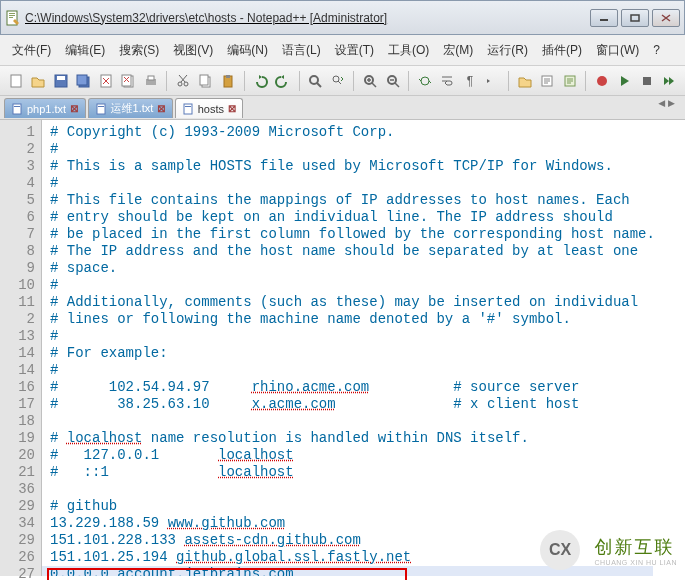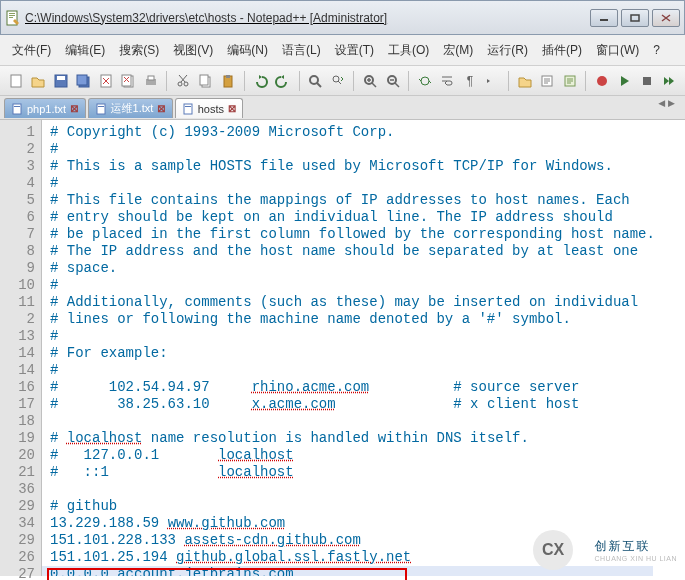--- a/index.html
+++ b/index.html
@@ -29,23 +29,23 @@
 .editor { display: flex; height: 456px; font-family: "Courier New", monospace; font-size: 14px; line-height: 17px; position: relative; }
 .gutter { width: 42px; background: #e4e4e4; color: #888; text-align: right; padding: 4px 6px 0 0; border-right: 1px solid #c0c0c0; }
 .gutter div { height: 17px; }
 .code { flex: 1; padding: 4px 16px 0 8px; color: #0369a1; white-space: pre; overflow: hidden; }
 .code div { height: 17px; }
 .code .url-like { text-decoration: underline dotted #c00; }
 .code .hl { background: #e0e8f7; display: inline-block; width: calc(100% - 8px); margin-left: -8px; padding-left: 8px; font-family: Liberation Mono, monospace; }
 
 .redbox { position: absolute; border: 2px solid #d00; pointer-events: none; }
 
-.watermark { position: absolute; right: 8px; bottom: 10px; display: flex; align-items: center; gap: 21px; }
+.watermark { position: absolute; right: 8px; bottom: 10px; display: flex; align-items: center; gap: 14px; }
 .watermark .wm-circle { width: 40px; height: 40px; border-radius: 50%; background: #e9e9e9; display: flex; align-items: center; justify-content: center; }
-.watermark .wm-text { color: #0c4a6e; font-size: 12px; letter-spacing: 2px; }
+.watermark .wm-text { color: #4d7c0f; font-size: 18px; letter-spacing: 2px; }
 </style>
 </head>
 <body>
 
 <div class="titlebar">
   <span class="icon">
     <svg width="16" height="16" viewBox="0 0 16 16">
         <rect x="2" y="1" width="10" height="14" fill="#fff" stroke="#5a7a3a"></rect>
         <rect x="4" y="3" width="6" height="1" fill="#8aa060"></rect>
         <rect x="4" y="5" width="6" height="1" fill="#8aa060"></rect>

